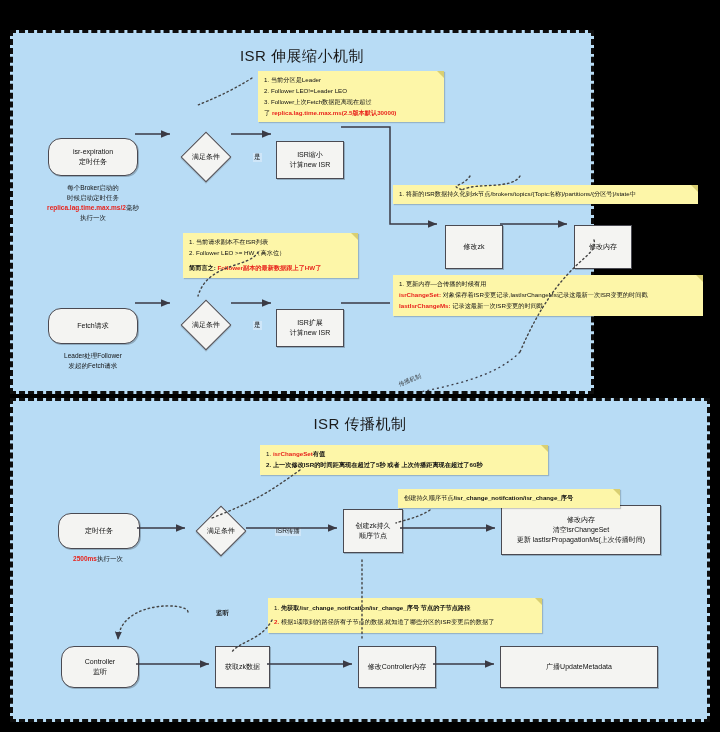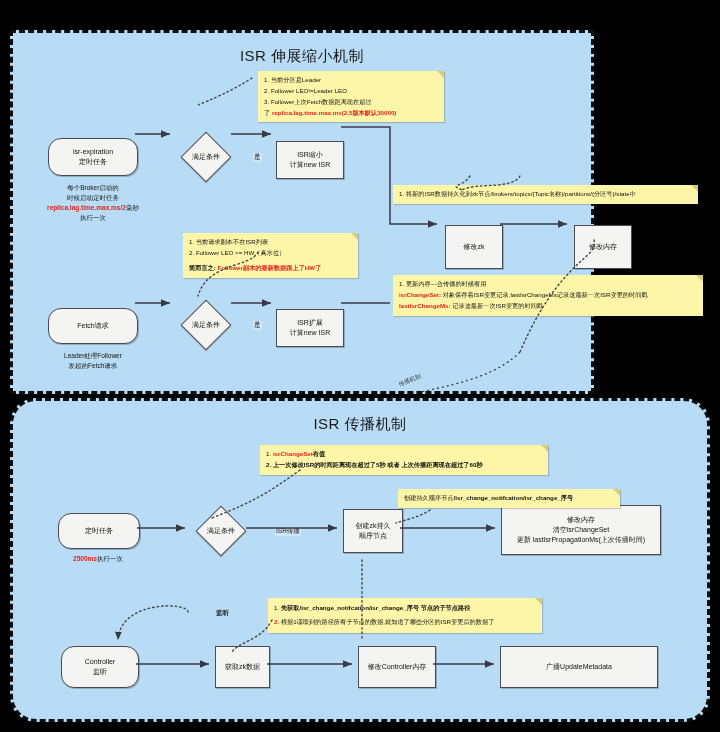--- a/index.html
+++ b/index.html
@@ -3,21 +3,21 @@
 <meta charset="utf-8">
 <style>
   html,body{margin:0;padding:0;background:#000;}
   body{width:720px;height:732px;overflow:hidden;
        font-family:"Liberation Sans","DejaVu Sans",sans-serif;}
   .stage{position:relative;width:720px;height:732px;background:#000;}
 
   .panel{position:absolute;background:#b8dcf5;
          border:3px dashed #0e0e0e;box-sizing:border-box;}
   #panel-isr-scaling{left:10px;top:10px;width:584px;height:364px;margin-top:20px;}
-  #panel-isr-propagation{left:10px;top:398px;width:700px;height:324px;border-radius:26px;}
+  #panel-isr-propagation{left:10px;top:398px;width:700px;height:324px;}
 
   .panel-title{position:absolute;width:100%;text-align:center;
                font-size:15px;color:#1a1a1a;letter-spacing:.5px;}
 
   
   .node{position:absolute;box-sizing:border-box;background:#f4f4f2;
         border:1.3px solid #4a4a52;display:flex;align-items:center;
         justify-content:center;text-align:center;font-size:7px;
         color:#111;line-height:1.45;padding:2px 3px;
         box-shadow:1px 1px 0 rgba(0,0,0,.22);}

